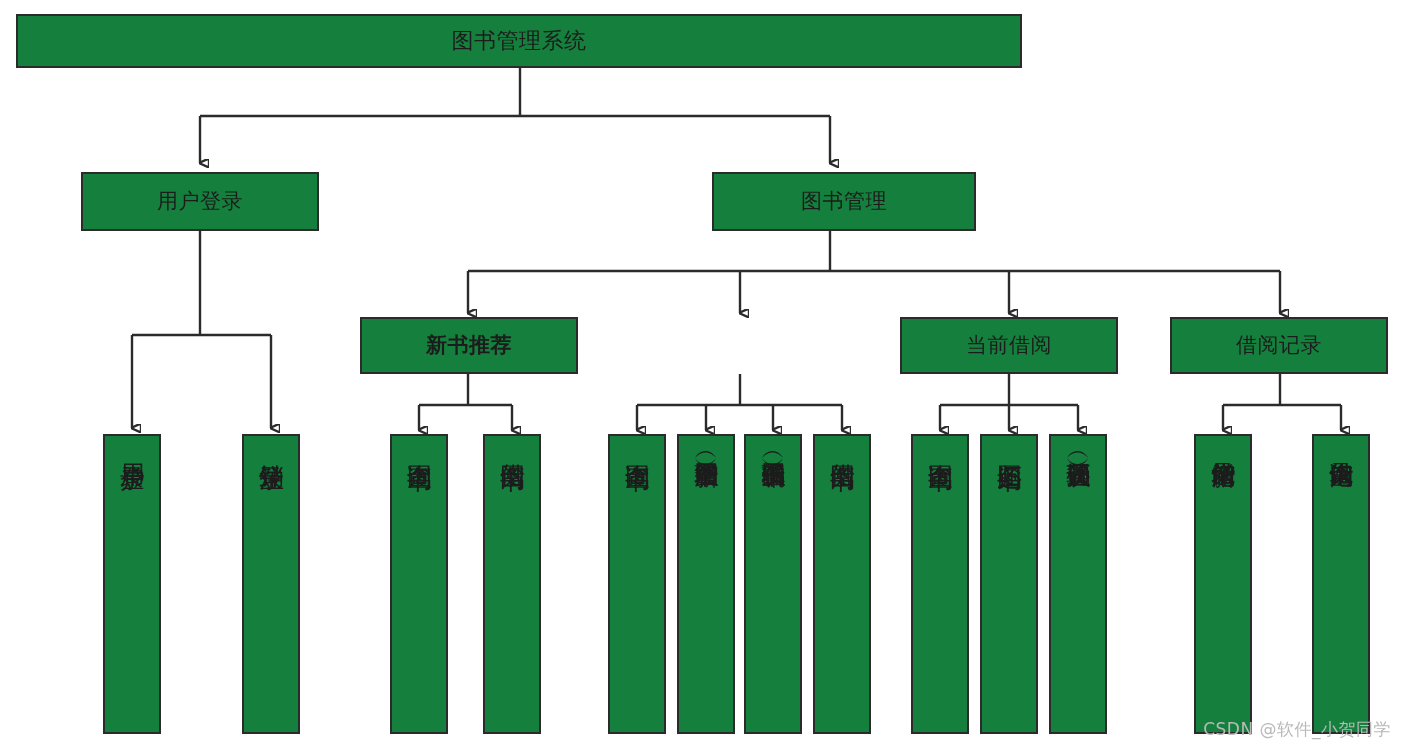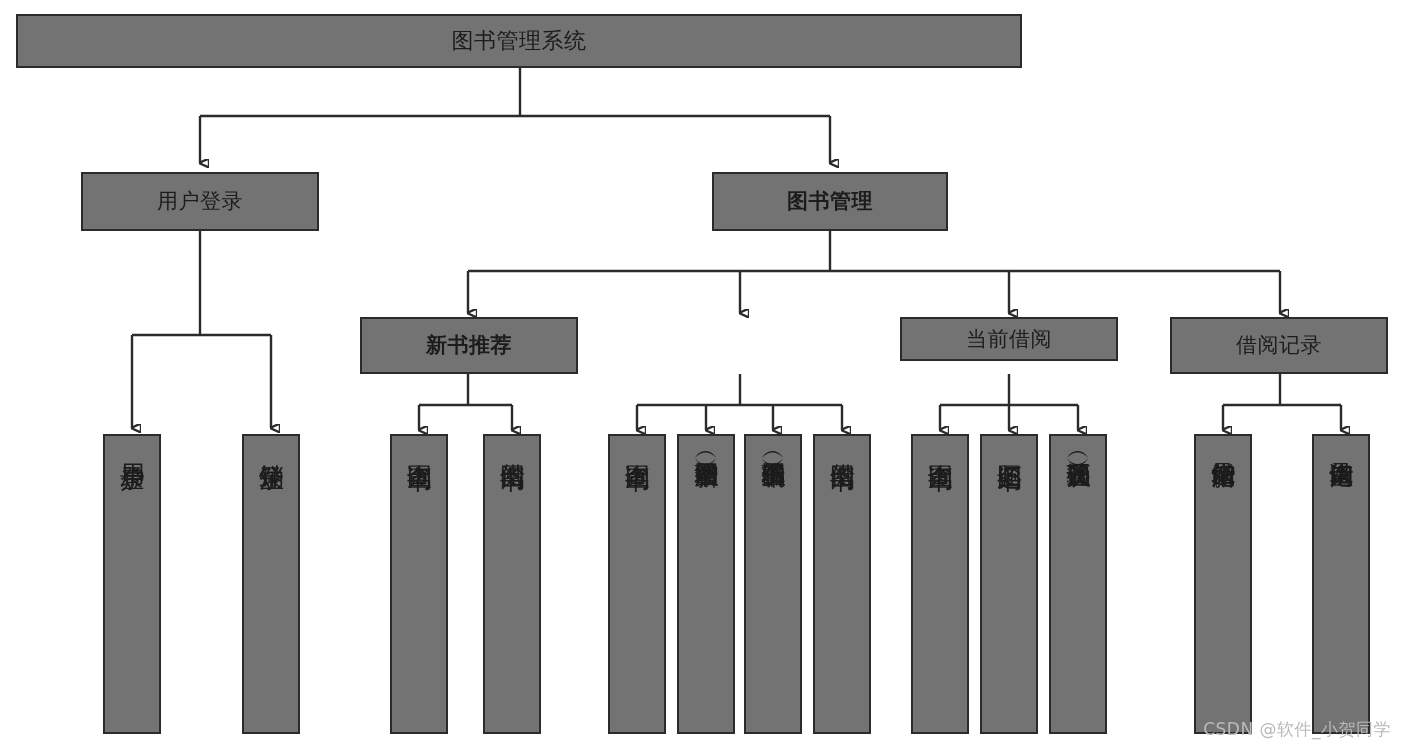--- a/index.html
+++ b/index.html
@@ -17,21 +17,21 @@
   }
   #diagram-root {
     position: absolute;
     inset: 0;
     width: 1405px;
     height: 747px;
   }
   .node-box {
     position: absolute;
     box-sizing: border-box;
-    background: #737373;
+    background: #15803d;
     border: 2px solid #2b2b2b;
     display: flex;
     align-items: center;
     justify-content: center;
     overflow: hidden;
   }
   .node-label {
     color: #1c1c1c;
     text-align: center;
     line-height: 1.16;
@@ -140,30 +140,30 @@
   </svg>
 
   <div class="node-box node-horizontal node-root" style="left:16px; top:14px; width:1006px; height:54px;">
     <span class="node-label">图书管理系统</span>
   </div>
 
   <div class="node-box node-horizontal" style="left:81px; top:172px; width:238px; height:59px;">
     <span class="node-label">用户登录</span>
   </div>
 
-  <div class="node-box node-horizontal" style="left:712px; top:172px; width:236px; height:59px;font-weight:bold;">
+  <div class="node-box node-horizontal" style="left:712px; top:172px; width:264px; height:59px;">
     <span class="node-label">图书管理</span>
   </div>
 
   <div class="node-box node-horizontal" style="left:360px; top:317px; width:218px; height:57px;font-weight:bold;">
     <span class="node-label">新书推荐</span>
   </div>
 
 
-  <div class="node-box node-horizontal" style="left:900px; top:317px; width:218px; height:44px;">
+  <div class="node-box node-horizontal" style="left:900px; top:317px; width:218px; height:57px;">
     <span class="node-label">当前借阅</span>
   </div>
 
   <div class="node-box node-horizontal" style="left:1170px; top:317px; width:218px; height:57px;">
     <span class="node-label">借阅记录</span>
   </div>
 
   <div class="node-box node-vertical" style="left:103px; top:434px; width:58px; height:300px;">
     <span class="node-label">用户登录</span>
   </div>

